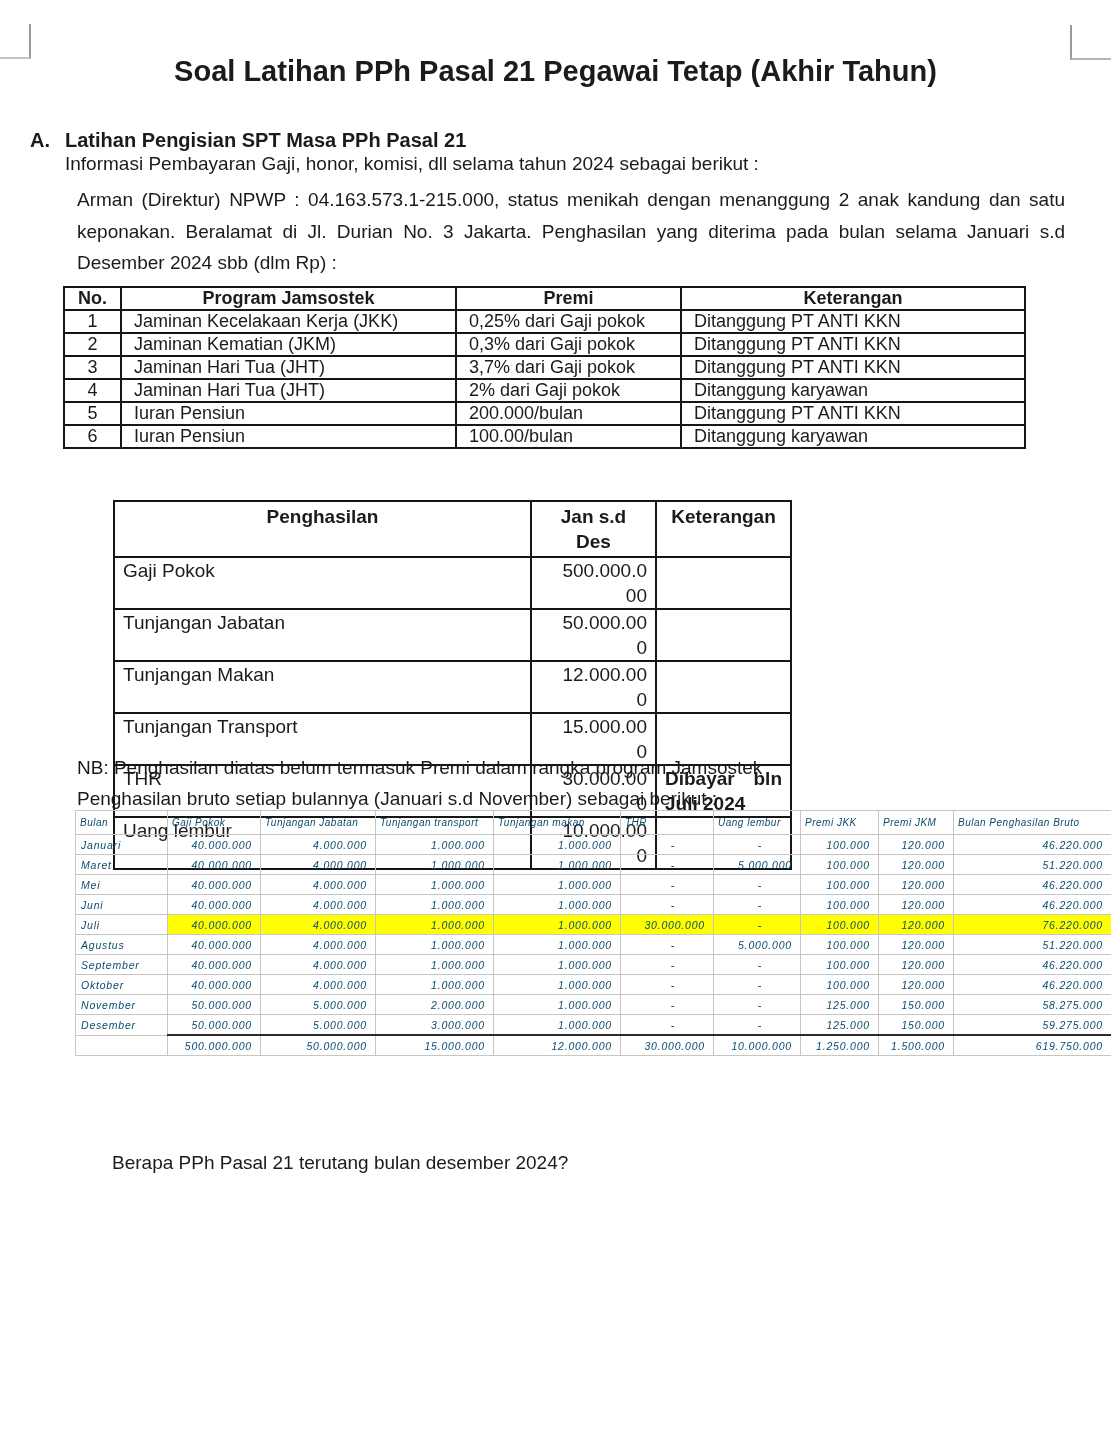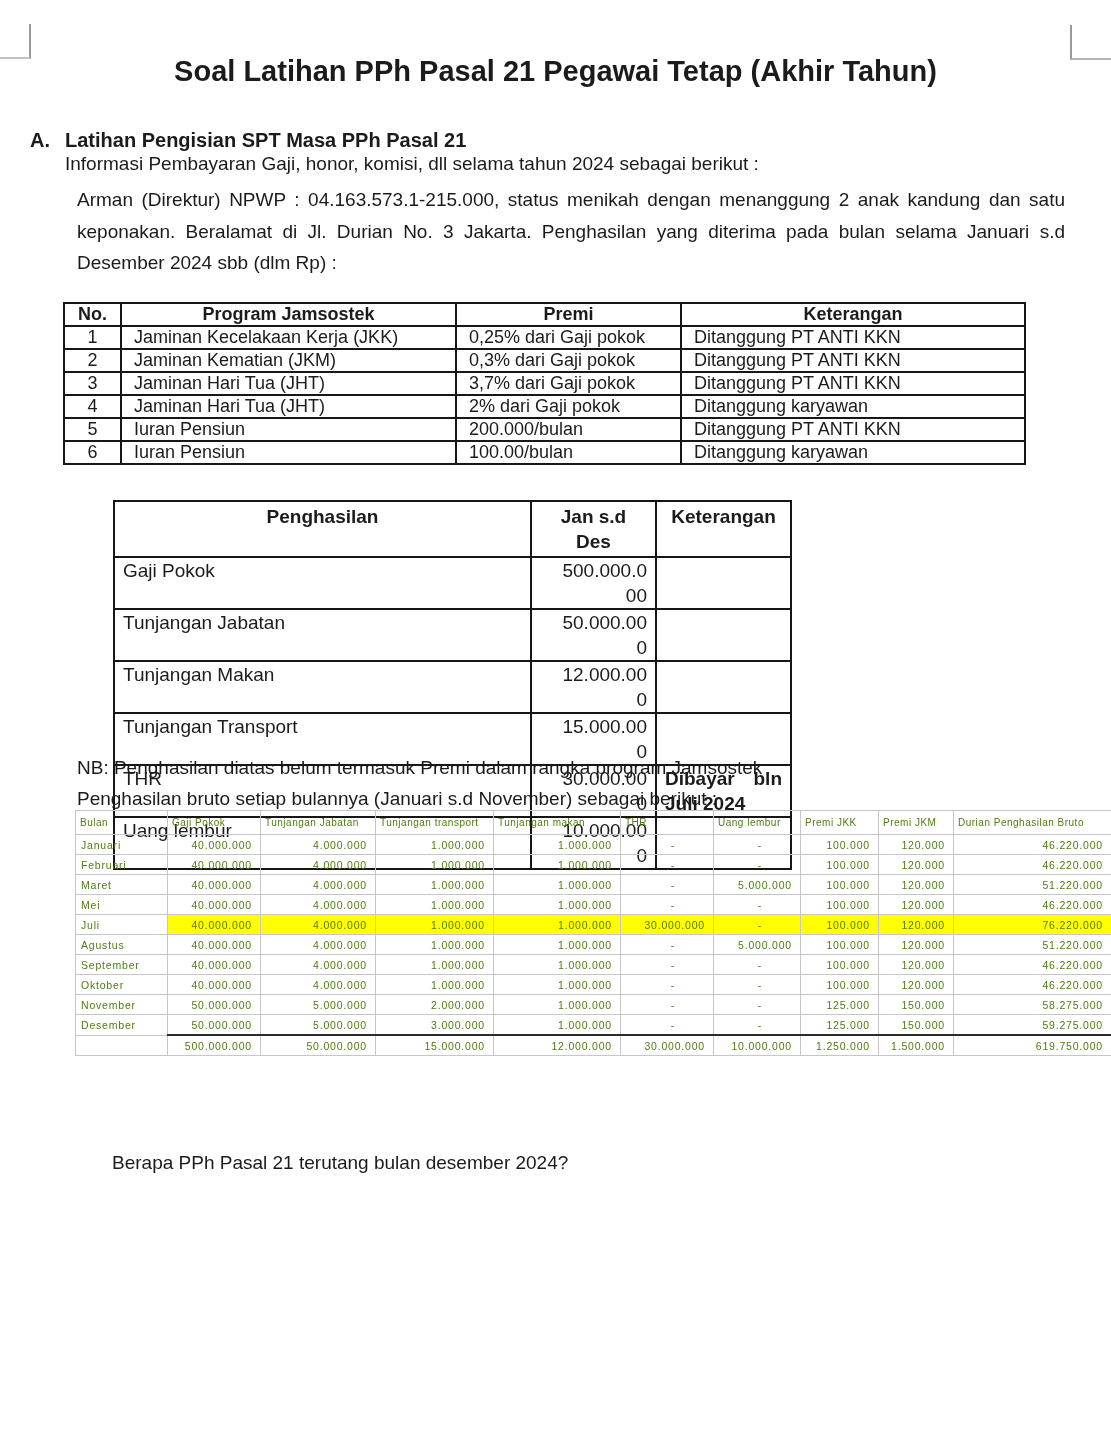--- a/index.html
+++ b/index.html
@@ -16,21 +16,21 @@
            text-align:center; font-size:29px; font-weight:bold; letter-spacing:0; }
 
   .section { position:absolute; top:129px; left:30px; font-size:20px; font-weight:bold; }
   .sec-label { display:inline-block; width:35px; }
 
   .intro   { position:absolute; top:153px; left:65px;  margin:0; font-size:19px; }
   .profile { position:absolute; top:184px; left:77px; width:988px; margin:0;
              font-size:19px; line-height:31.5px; text-align:justify; }
 
   
-  #t1 { position:absolute; top:302px; left:63px; width:961px;
+  #t1 { position:absolute; top:286px; left:63px; width:961px;
         border-collapse:collapse; table-layout:fixed; font-size:18px;padding-left:38px; }
   #t1 th, #t1 td { border:2px solid #161616; padding:0 12px; height:21px;
                    line-height:21px; white-space:nowrap; overflow:hidden; }
   #t1 th { text-align:center; font-weight:bold; }
   #t1 td:first-child { text-align:center; }
 
   
   #t2 { position:absolute; top:500px; left:113px; width:677px;
         border-collapse:collapse; table-layout:fixed; font-size:19px; }
   #t2 th, #t2 td { border:2px solid #161616; vertical-align:top; }
@@ -38,21 +38,21 @@
   #t2 th:nth-child(2) { padding:2px 25px; }
   #t2 td { padding:0 8px; line-height:25px; min-height:25px; }
   #t2 td:nth-child(2) { text-align:right; word-break:break-all; padding-left:22px; }
   #t2 td:nth-child(3) { font-weight:bold; text-align:justify; }
 
   .nb          { position:absolute; top:757px; left:77px; margin:0; font-size:19px; }
   .bruto-intro { position:absolute; top:788px; left:77px; margin:0; font-size:19px; }
 
   
   #sheet { position:absolute; top:810px; left:75px; width:1036px;
-           border-collapse:collapse; table-layout:fixed; color:#4d7c0f; }
+           border-collapse:collapse; table-layout:fixed; color:#0c4a6e;font-style:italic; }
   #sheet th, #sheet td { border:1px solid #c6c6c6; overflow:hidden; white-space:nowrap; }
   #sheet th { font-weight:normal; text-align:left; font-size:10px; letter-spacing:0.5px;
               padding:5px 4px; height:13px; }
   #sheet td { font-size:10.5px; letter-spacing:0.8px; padding:3px 8px; height:13px; text-align:right; }
   #sheet td:first-child { text-align:left; padding-left:5px; }
   #sheet td.dash { padding-right:38px; }
   #sheet tr.hl td:not(:first-child) { background:var(--hl, #ffff00); }
   #sheet tr.total td { border-top:2px solid #2b2b2b; }
   #sheet tr.total td:first-child { border-top:1px solid #c6c6c6; }
 
@@ -198,62 +198,62 @@
       <tr>
         <th>Bulan</th>
         <th>Gaji Pokok</th>
         <th>Tunjangan Jabatan</th>
         <th>Tunjangan transport</th>
         <th>Tunjangan makan</th>
         <th>THR</th>
         <th>Uang lembur</th>
         <th>Premi JKK</th>
         <th>Premi JKM</th>
-        <th>Durian Penghasilan Bruto</th>
+        <th>Bulan Penghasilan Bruto</th>
       </tr>
     </thead>
     <tbody>
         <tr>
           <td>Januari</td>
           <td>40.000.000</td>
           <td>4.000.000</td>
           <td>1.000.000</td>
           <td>1.000.000</td>
           <td class="dash">-</td>
           <td class="dash">-</td>
           <td>100.000</td>
           <td>120.000</td>
           <td>46.220.000</td>
         </tr>
         <tr>
-          <td>Februari</td>
-          <td>40.000.000</td>
-          <td>4.000.000</td>
-          <td>1.000.000</td>
-          <td>1.000.000</td>
-          <td class="dash">-</td>
-          <td class="dash">-</td>
-          <td>100.000</td>
-          <td>120.000</td>
-          <td>46.220.000</td>
-        </tr>
-        <tr>
           <td>Maret</td>
           <td>40.000.000</td>
           <td>4.000.000</td>
           <td>1.000.000</td>
           <td>1.000.000</td>
           <td class="dash">-</td>
           <td>5.000.000</td>
           <td>100.000</td>
           <td>120.000</td>
           <td>51.220.000</td>
         </tr>
         <tr>
           <td>Mei</td>
+          <td>40.000.000</td>
+          <td>4.000.000</td>
+          <td>1.000.000</td>
+          <td>1.000.000</td>
+          <td class="dash">-</td>
+          <td class="dash">-</td>
+          <td>100.000</td>
+          <td>120.000</td>
+          <td>46.220.000</td>
+        </tr>
+        <tr>
+          <td>Juni</td>
           <td>40.000.000</td>
           <td>4.000.000</td>
           <td>1.000.000</td>
           <td>1.000.000</td>
           <td class="dash">-</td>
           <td class="dash">-</td>
           <td>100.000</td>
           <td>120.000</td>
           <td>46.220.000</td>
         </tr>

